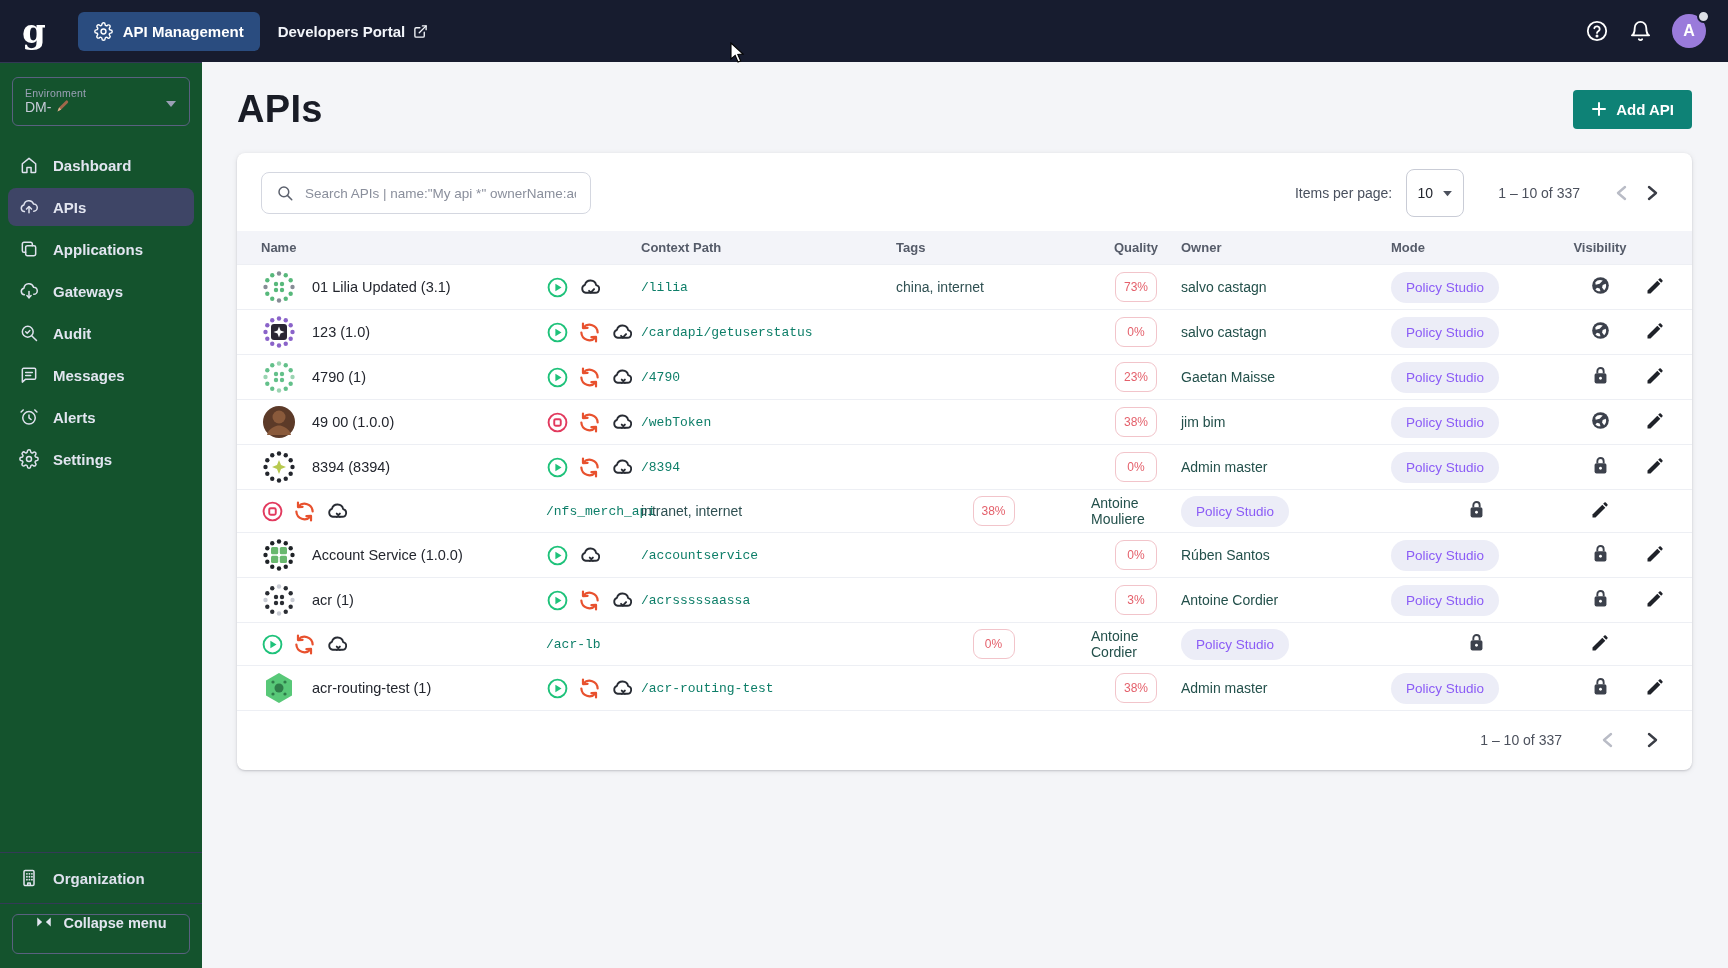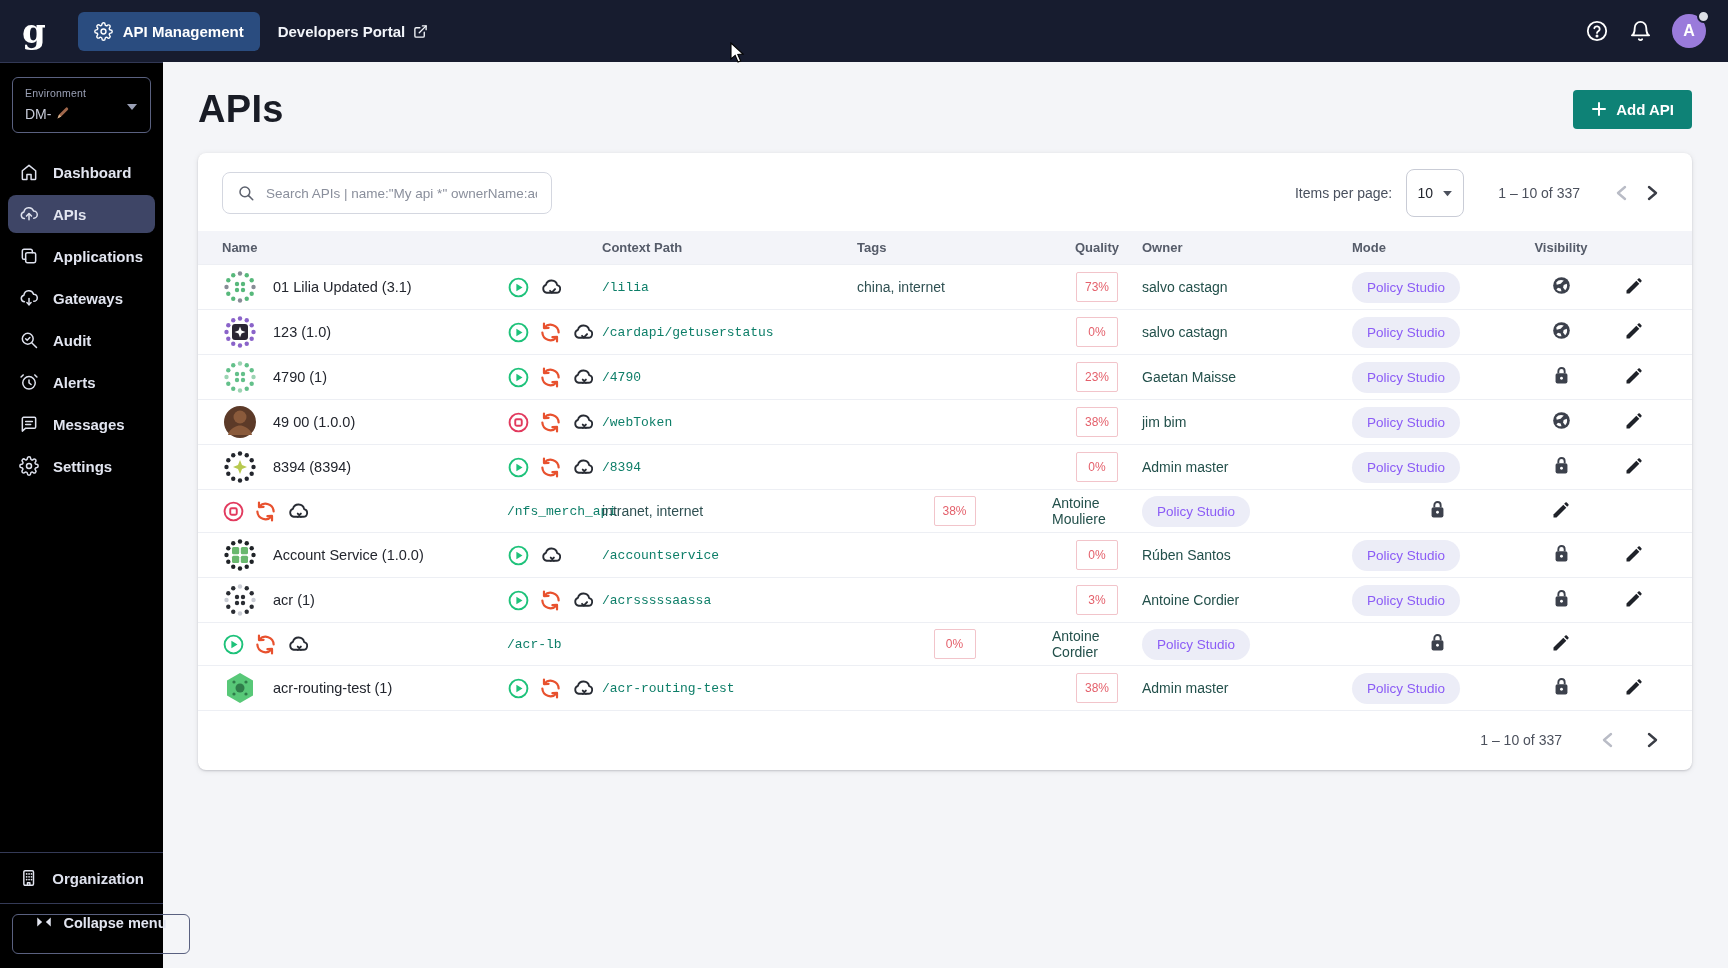--- a/index.html
+++ b/index.html
@@ -35,29 +35,29 @@
     cursor:pointer;
   }
   .avatar-badge {
     position:absolute; top:-4px; right:-4px; width:13px; height:13px;
     border-radius:50%; background:#dcdfe6; border:2px solid #171c2f;
   }
   
   .shell { display:flex; height:906px; }
   
   .sidebar {
-    width:163px; background:#000000; border-top:1px solid #323855;
+    width:202px; background:#14532d; border-top:1px solid #323855;
     display:flex; flex-direction:column; color:#dfe2ee; flex-shrink:0;
   }
   .env-box {
     margin:14px 12px 10px; border:1px solid #5a6180; border-radius:6px;
     padding:9px 12px 10px; cursor:pointer; position:relative;
   }
   .env-label { font-size:10.5px; color:#9aa0b5; letter-spacing:.2px; }
-  .env-value { display:flex; align-items:flex-start; gap:4px; margin-top:7px; font-size:14px; color:#c6cad8; }
+  .env-value { display:flex; align-items:flex-start; gap:4px; margin-top:0; font-size:14px; color:#c6cad8; }
   .env-caret { position:absolute; right:12px; top:50%; transform:translateY(-2px); }
   .nav { margin-top:10px; display:flex; flex-direction:column; gap:4px; }
   .nav-item {
     display:flex; align-items:center; gap:14px; height:38px; margin:0 8px;
     padding:0 11px; border-radius:8px; font-size:15px; font-weight:600;
     color:#e2e5f0; cursor:pointer;
   }
   .nav-item.active { background:#3e4566; }
   .nav-item svg { flex-shrink:0; }
   .side-bottom { margin-top:auto; }
@@ -118,21 +118,21 @@
   .tbl-row { min-height:43px; border-top:1px solid #edeff4; font-size:14.5px; cursor:pointer; }
   .cell-name { display:flex; align-items:center; gap:15px; padding:4px 10px 4px 0; }
   .cell-name .nm { color:#23262e; line-height:1.25; }
   .av { width:36px; height:36px; flex-shrink:0; }
   .cell-icons { display:flex; align-items:center; gap:9px; }
   .cell-path { font-family:"Liberation Mono", monospace; font-size:13px; color:#0d7e68; }
   .cell-tags { font-size:14px; color:#2f5052; }
   .cell-quality { text-align:center; }
   .q-badge {
     display:inline-block; min-width:42px; padding:7px 6px; border:1px solid #f2c4ca;
-    border-radius:2px; color:#e4606b; font-size:12px; background:#fff; text-align:center;
+    border-radius:9px; color:#e4606b; font-size:12px; background:#fff; text-align:center;
   }
   .cell-owner { font-size:14px; color:#23504b; }
   .mode-chip {
     display:inline-block; background:#ecedf7; border-radius:16px; padding:8px 15px;
     font-size:13.5px; color:#8b5cf6;
   }
   .cell-vis { text-align:center; }
   .cell-edit { text-align:center; }
   .edit-btn { background:none; border:none; cursor:pointer; padding:4px 6px; }
   .card-footer {
@@ -241,32 +241,32 @@
         <div class="nav-item">
           <svg width="20" height="20" viewBox="0 0 24 24" fill="none" stroke="#dfe2ee" stroke-width="1.8" stroke-linecap="round" stroke-linejoin="round">
             <circle cx="10.5" cy="10.5" r="6.5"></circle>
             <path d="M15.5 15.5 21 21"></path>
             <path d="M8 10.6l1.8 1.8 3.2-3.4"></path>
           </svg>
           <span>Audit</span>
         </div>
         <div class="nav-item">
           <svg width="20" height="20" viewBox="0 0 24 24" fill="none" stroke="#dfe2ee" stroke-width="1.8" stroke-linecap="round" stroke-linejoin="round">
+            <path d="M4 5.5A1.5 1.5 0 0 1 5.5 4h13A1.5 1.5 0 0 1 20 5.5v10a1.5 1.5 0 0 1-1.5 1.5H8l-4 3.5z"></path>
+            <path d="M8 9h8M8 12.5h6"></path>
+          </svg>
+          <span>Messages</span>
+        </div>
+        <div class="nav-item">
+          <svg width="20" height="20" viewBox="0 0 24 24" fill="none" stroke="#dfe2ee" stroke-width="1.8" stroke-linecap="round" stroke-linejoin="round">
             <circle cx="12" cy="13" r="7.5"></circle>
             <path d="M12 9.5V13l2.5 2"></path>
             <path d="M5 3.5 2.5 6M19 3.5 21.5 6"></path>
           </svg>
           <span>Alerts</span>
-        </div>
-        <div class="nav-item">
-          <svg width="20" height="20" viewBox="0 0 24 24" fill="none" stroke="#dfe2ee" stroke-width="1.8" stroke-linecap="round" stroke-linejoin="round">
-            <path d="M4 5.5A1.5 1.5 0 0 1 5.5 4h13A1.5 1.5 0 0 1 20 5.5v10a1.5 1.5 0 0 1-1.5 1.5H8l-4 3.5z"></path>
-            <path d="M8 9h8M8 12.5h6"></path>
-          </svg>
-          <span>Messages</span>
         </div>
         <div class="nav-item">
           <svg width="20" height="20" viewBox="0 0 24 24" fill="none" stroke="#dfe2ee" stroke-width="1.8" stroke-linecap="round" stroke-linejoin="round">
             <circle cx="12" cy="12" r="3"></circle>
             <path d="M19.4 15a1.7 1.7 0 0 0 .34 1.87l.06.06a2 2 0 1 1-2.83 2.83l-.06-.06a1.7 1.7 0 0 0-1.87-.34 1.7 1.7 0 0 0-1 1.56V21a2 2 0 1 1-4 0v-.09a1.7 1.7 0 0 0-1.12-1.56 1.7 1.7 0 0 0-1.87.34l-.06.06a2 2 0 1 1-2.83-2.83l.06-.06a1.7 1.7 0 0 0 .34-1.87 1.7 1.7 0 0 0-1.56-1H3a2 2 0 1 1 0-4h.09a1.7 1.7 0 0 0 1.56-1.12 1.7 1.7 0 0 0-.34-1.87l-.06-.06a2 2 0 1 1 2.83-2.83l.06.06a1.7 1.7 0 0 0 1.87.34h.01a1.7 1.7 0 0 0 1-1.56V3a2 2 0 1 1 4 0v.09a1.7 1.7 0 0 0 1 1.56 1.7 1.7 0 0 0 1.87-.34l.06-.06a2 2 0 1 1 2.83 2.83l-.06.06a1.7 1.7 0 0 0-.34 1.87v.01a1.7 1.7 0 0 0 1.56 1H21a2 2 0 1 1 0 4h-.09a1.7 1.7 0 0 0-1.51 1z"></path>
           </svg>
           <span>Settings</span>
         </div>
       </nav>
     <div class="side-bottom">

